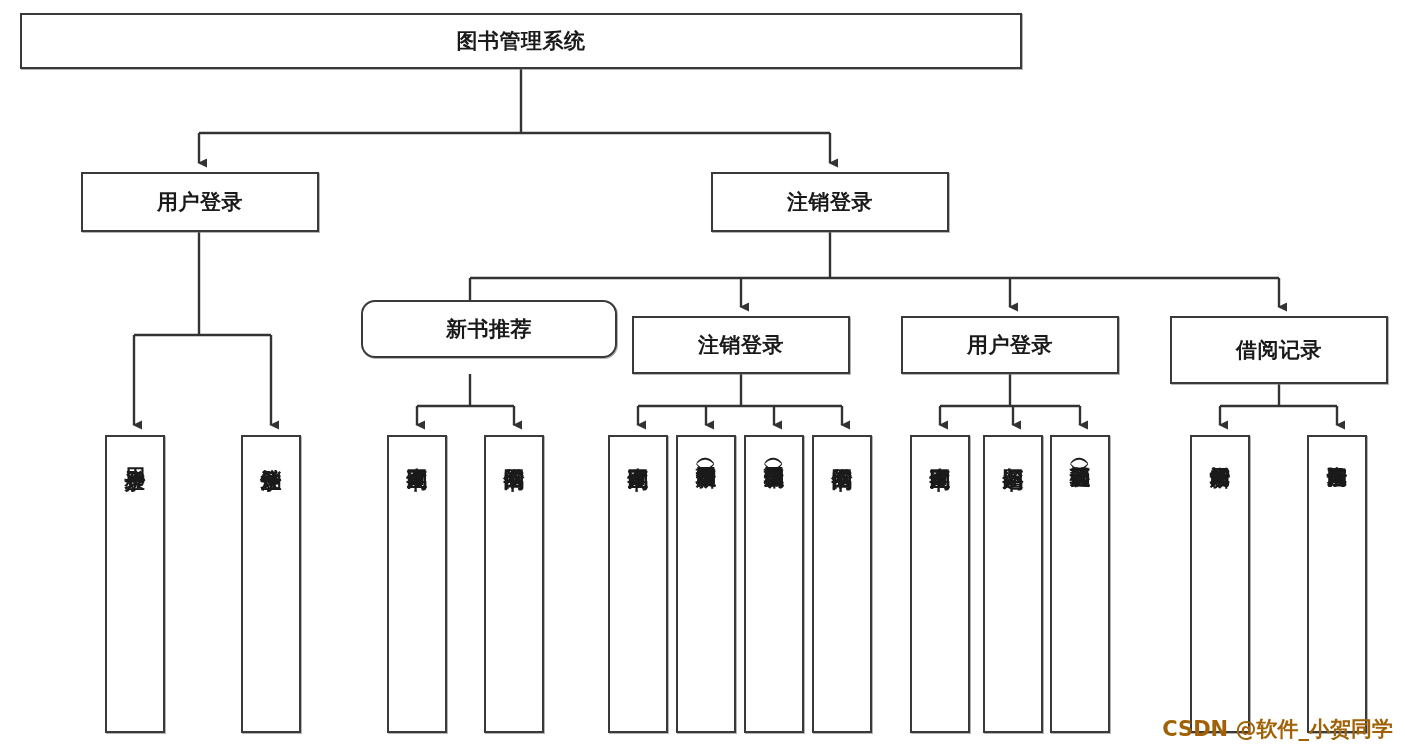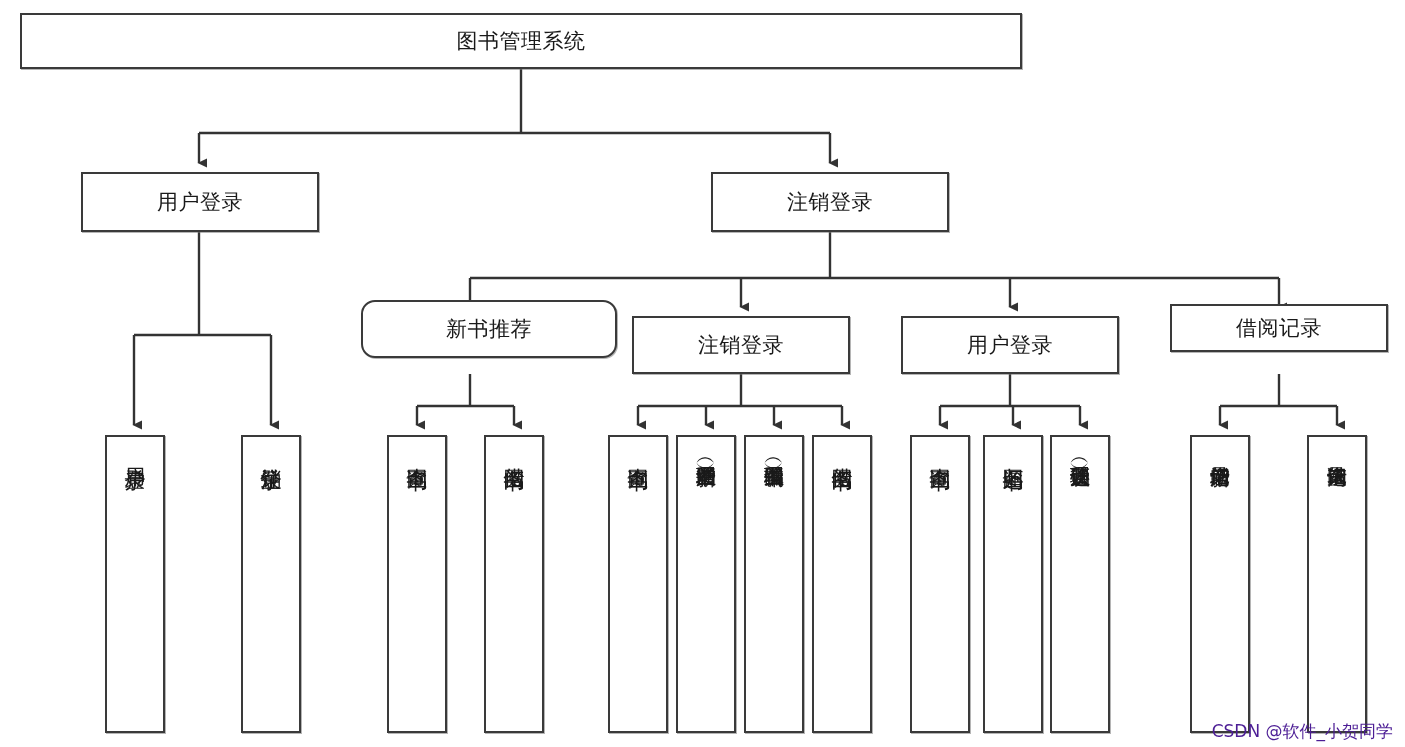--- a/index.html
+++ b/index.html
@@ -34,20 +34,21 @@
     display: flex;
     align-items: center;
     justify-content: center;
     color: #1a1a1a;
     z-index: 2;
   }
   .node .label {
     display: block;
     text-align: center;
     line-height: 1.18;
+    font-weight: bold;
   }
   .node.horiz .label {
     font-size: 21px;
     letter-spacing: 0.5px;
     white-space: nowrap;
   }
   .node.vert {
     align-items: flex-start;
     justify-content: center;
     padding-top: 14px;
@@ -61,25 +62,26 @@
     white-space: nowrap;
   }
   .node.vert.tight .label {
     font-size: 20px;
     letter-spacing: 0px;
   }
   #watermark {
     position: absolute;
     right: 12px;
     bottom: 4px;
-    font-size: 17px;
-    color: #4c1d95;
+    font-size: 21px;
+    color: #a16207;
     z-index: 5;
     white-space: nowrap;
     font-family: "DejaVu Sans", "Liberation Sans", sans-serif;
+    font-weight: bold;
   }
 </style>
 </head>
 <body>
 
 <div id="canvas">
 
   <svg class="connectors" viewBox="0 0 1405 747">
     <defs>
       <marker id="arrowhead" markerWidth="10" markerHeight="10" refX="5" refY="8" orient="auto" markerUnits="userSpaceOnUse">
@@ -143,21 +145,21 @@
 
   <div class="node horiz" style="left:361px; top:300px; width:256px; height:58px;border-radius:14px;">
     <span class="label">新书推荐</span>
   </div>
   <div class="node horiz" style="left:632px; top:316px; width:218px; height:58px;">
     <span class="label">注销登录</span>
   </div>
   <div class="node horiz" style="left:901px; top:316px; width:218px; height:58px;">
     <span class="label">用户登录</span>
   </div>
-  <div class="node horiz" style="left:1170px; top:304px; width:218px; height:48px;">
+  <div class="node horiz" style="left:1170px; top:316px; width:218px; height:68px;">
     <span class="label">借阅记录</span>
   </div>
 
   <div class="node vert" style="left:105px; top:435px; width:60px; height:298px;">
     <span class="label">用户登录</span>
   </div>
   <div class="node vert" style="left:241px; top:435px; width:60px; height:298px;">
     <span class="label">注销登录</span>
   </div>
   <div class="node vert" style="left:387px; top:435px; width:60px; height:298px;">

